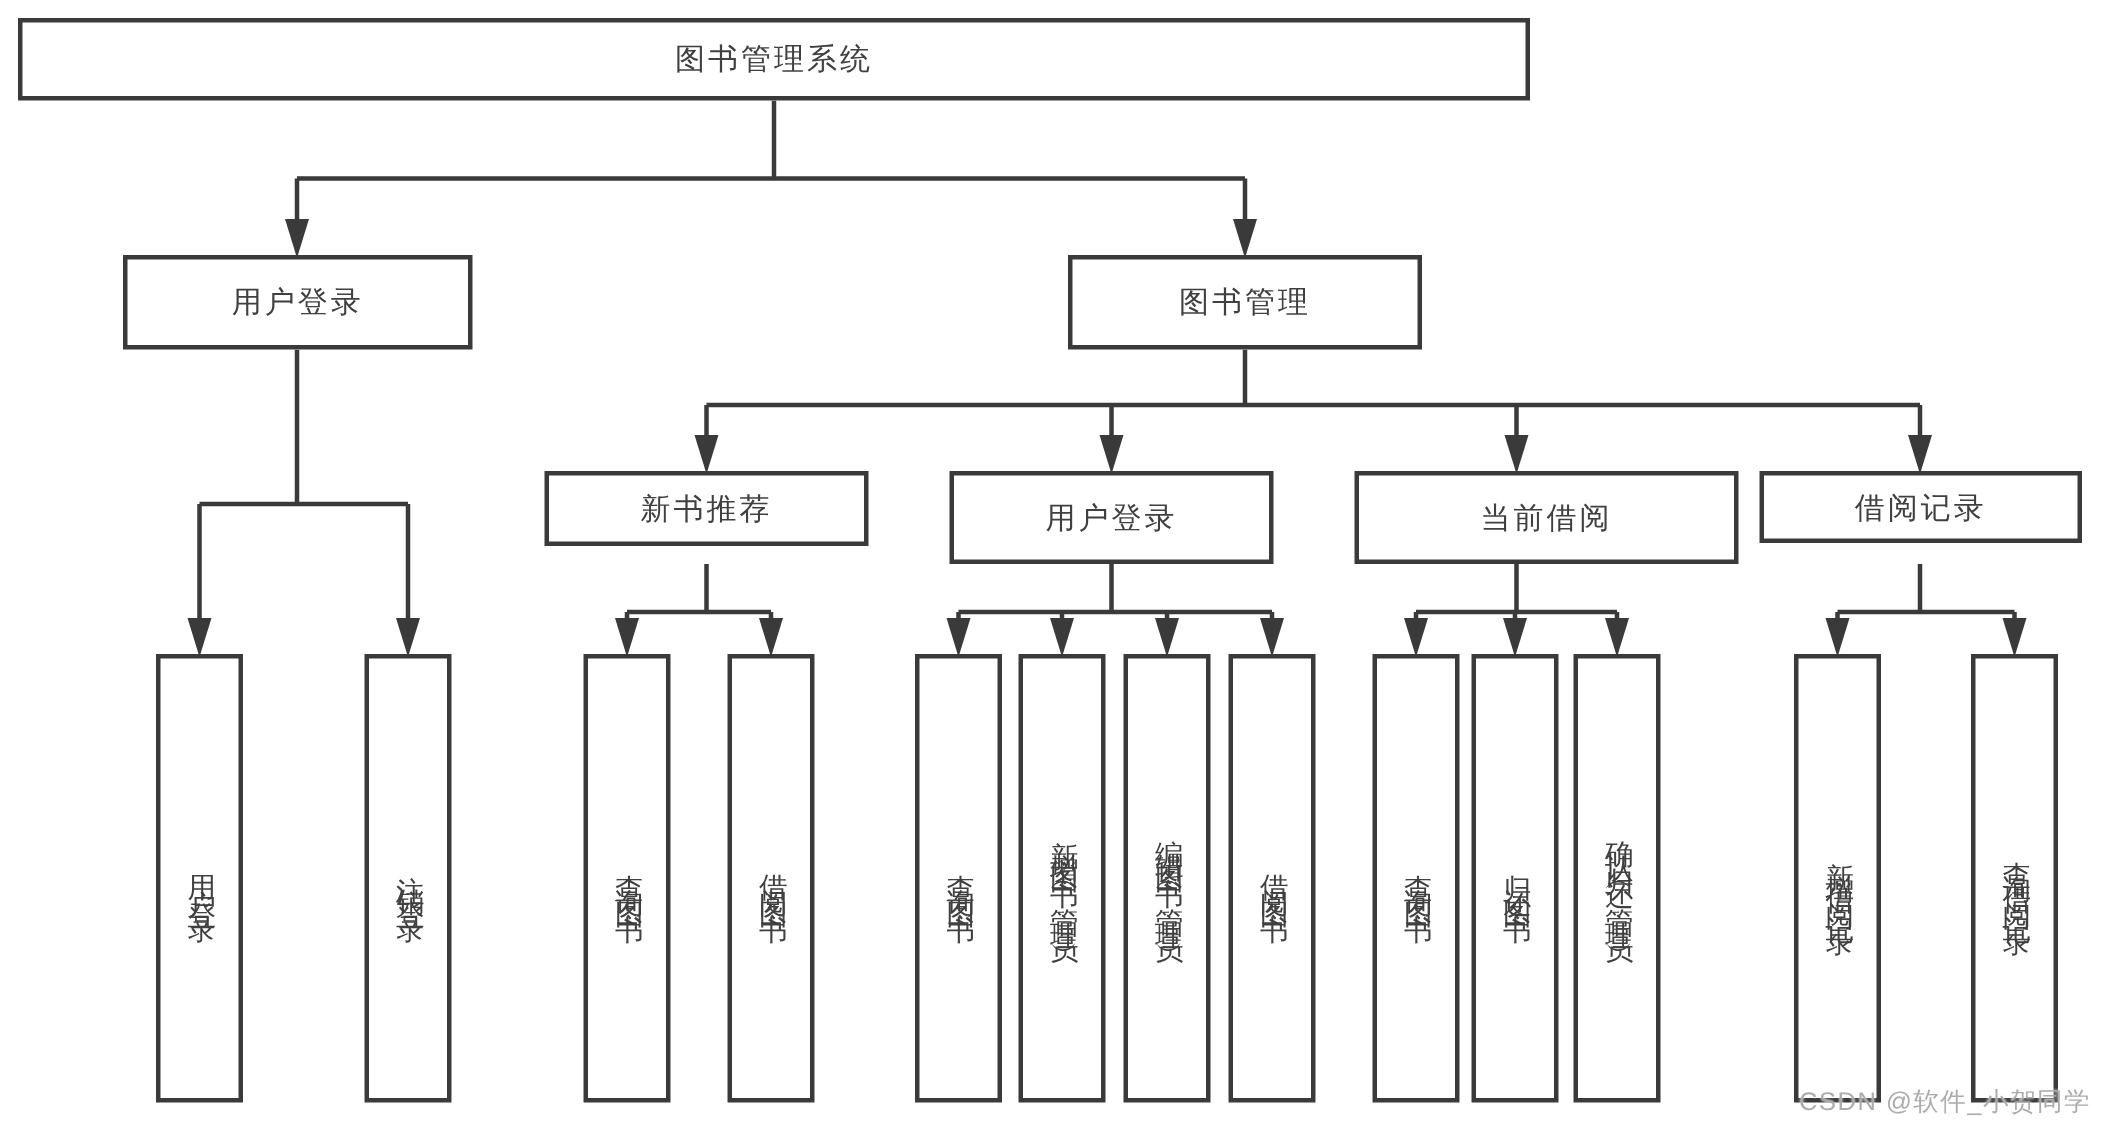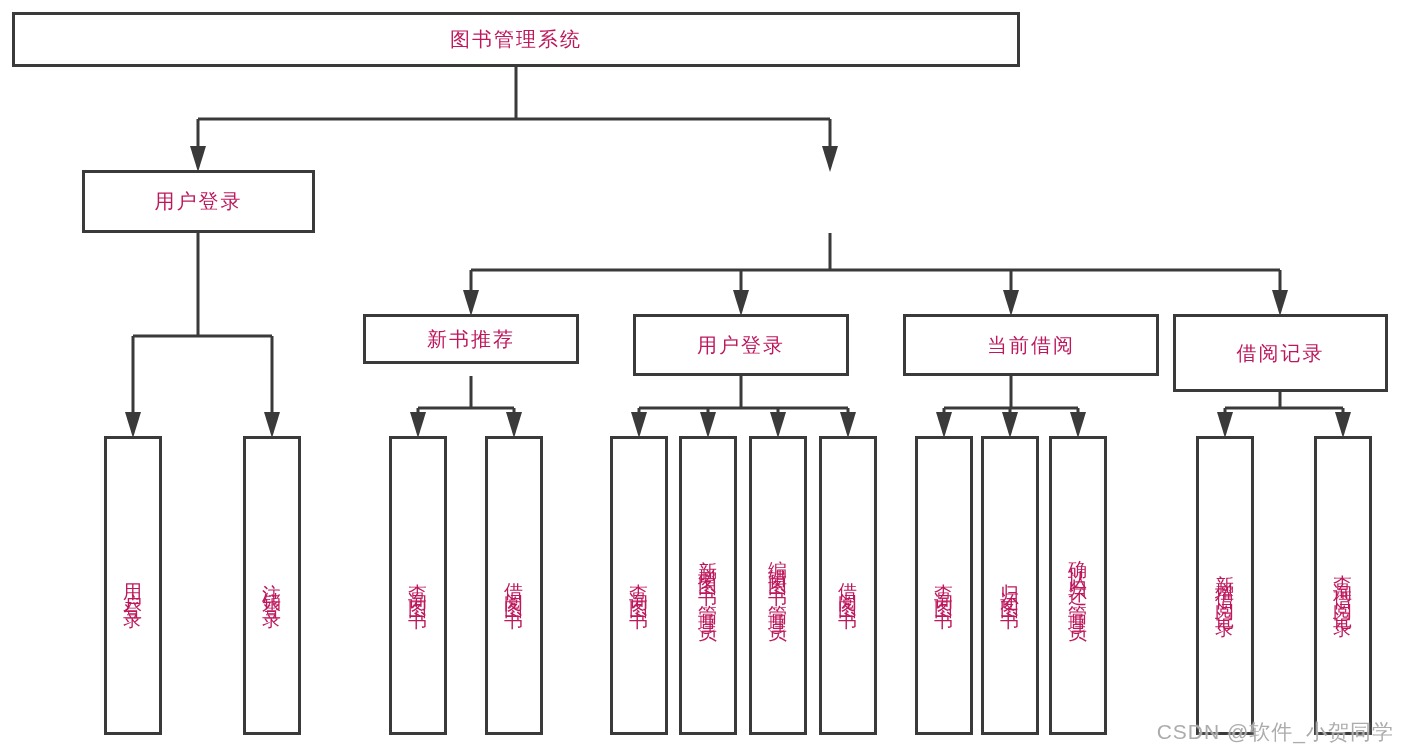--- a/index.html
+++ b/index.html
@@ -14,41 +14,42 @@
   }
   .edges { position: absolute; left: 0; top: 0; }
   .box {
     position: absolute;
     box-sizing: border-box;
     border: 3px solid #3a3a3a;
     background: #ffffff;
     display: flex;
     align-items: center;
     justify-content: center;
-    color: #be185d;
+    color: #404040;
+    font-family: Liberation Mono, monospace;
   }
   .hbox span {
     font-size: 20px;
     letter-spacing: 2px;
     white-space: nowrap;
   }
   .vbox { top: 436px; width: 58px; height: 299px; }
   .vlabel {
     writing-mode: vertical-rl;
     text-orientation: mixed;
     font-size: 19px;
     letter-spacing: 9px;
     line-height: 1;
     white-space: nowrap;
   }
   .watermark {
     position: absolute;
     right: 11px;
     bottom: 1px;
-    font-size: 21px;
+    font-size: 17px;
     letter-spacing: 1px;
     color: rgba(168,168,168,0.95);
     text-shadow: 0 0 2px #ffffff;
     z-index: 5;
     white-space: nowrap;
   }
 </style>
 </head>
 <body>
 
@@ -86,31 +87,34 @@
     </g>
   </svg>
 
   <div class="box hbox" style="left:12px;top:12px;width:1008px;height:55px">
     <span>图书管理系统</span>
   </div>
 
   <div class="box hbox" style="left:82px;top:170px;width:233px;height:63px">
     <span>用户登录</span>
   </div>
+  <div class="box hbox" style="left:712px;top:170px;width:236px;height:63px">
+    <span>图书管理</span>
+  </div>
 
   <div class="box hbox" style="left:363px;top:314px;width:216px;height:50px">
     <span>新书推荐</span>
   </div>
   <div class="box hbox" style="left:633px;top:314px;width:216px;height:62px">
     <span>用户登录</span>
   </div>
   <div class="box hbox" style="left:903px;top:314px;width:256px;height:62px">
     <span>当前借阅</span>
   </div>
-  <div class="box hbox" style="left:1173px;top:314px;width:215px;height:78px">
+  <div class="box hbox" style="left:1173px;top:314px;width:215px;height:48px">
     <span>借阅记录</span>
   </div>
 
   <div class="box vbox" style="left:104px">
     <span class="vlabel">用户登录</span>
   </div>
   <div class="box vbox" style="left:243px">
     <span class="vlabel">注销登录</span>
   </div>
 

